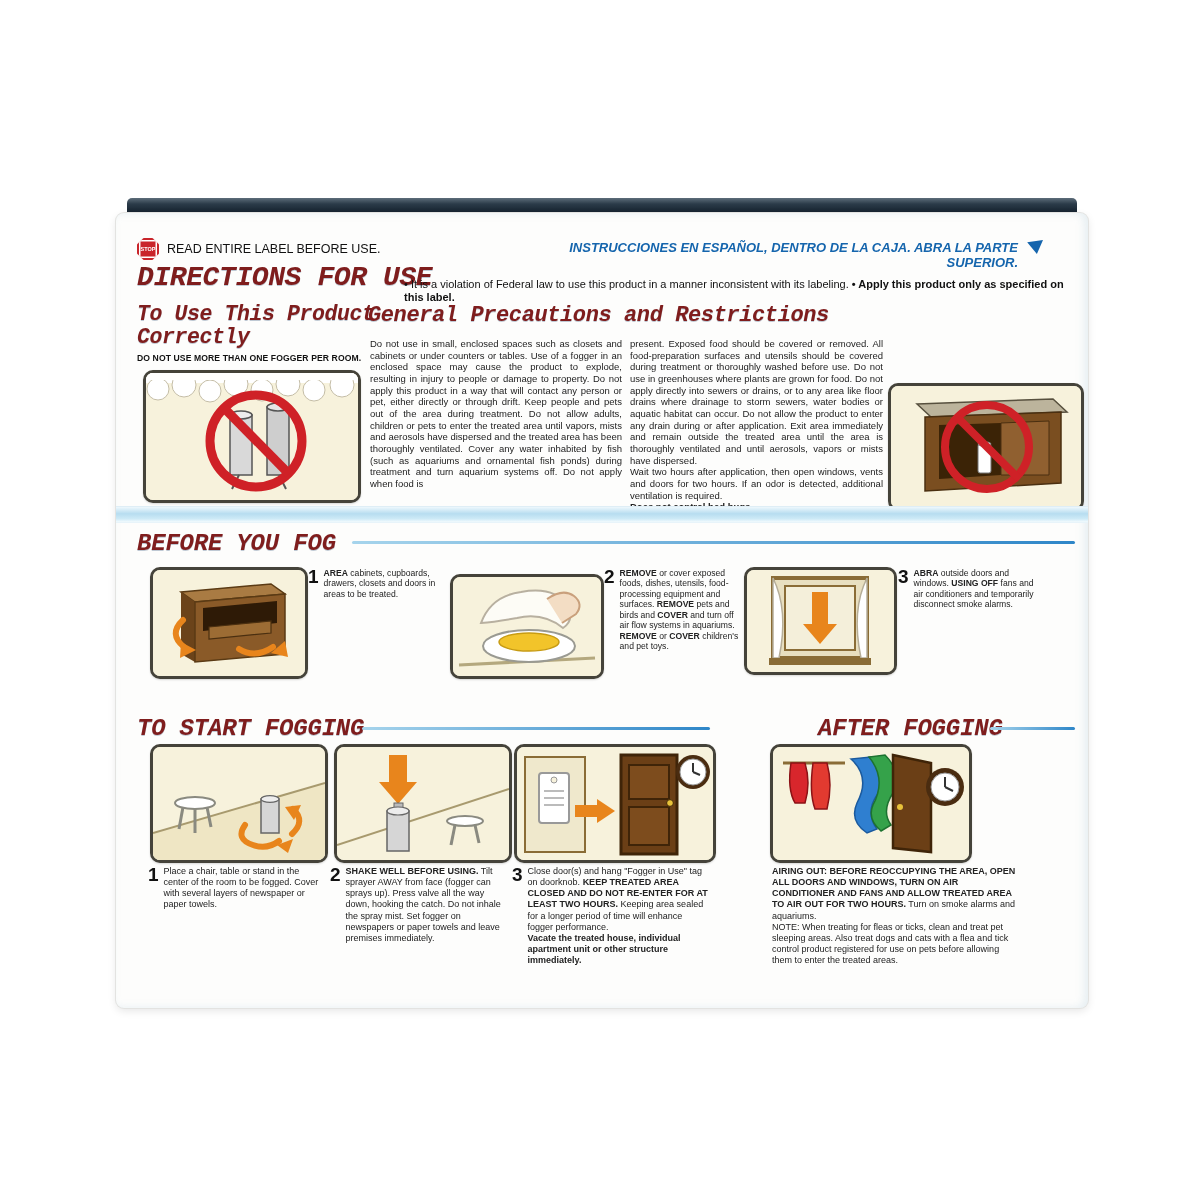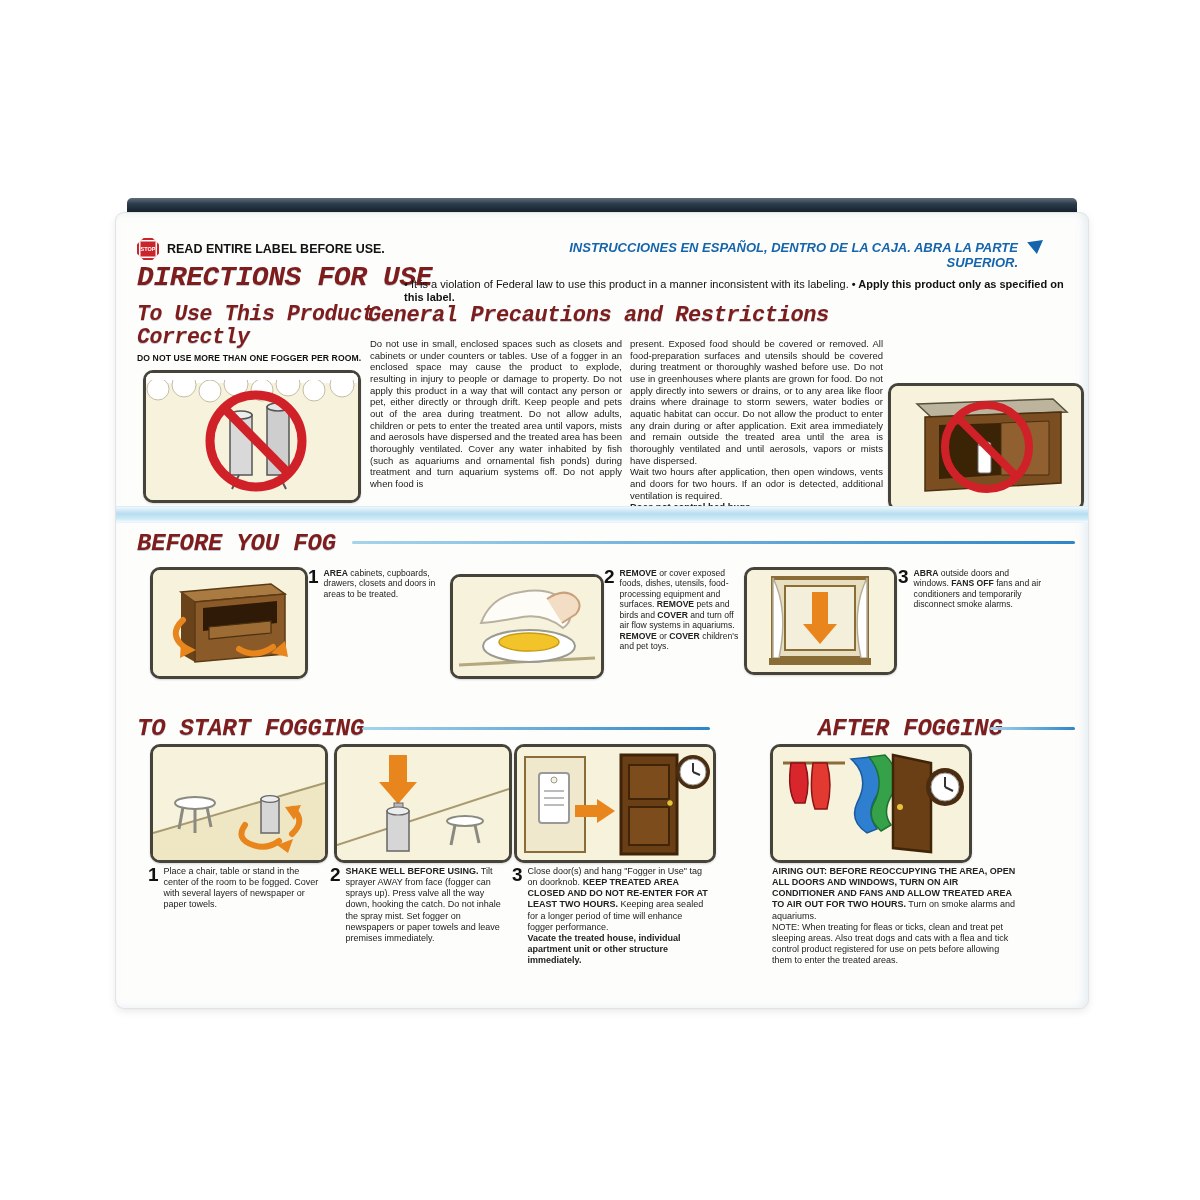--- a/index.html
+++ b/index.html
@@ -28,21 +28,21 @@
   .legal{font-size:11px;color:#111;line-height:1.15;}
   .warn{font-size:8.6px;font-weight:bold;color:#111;letter-spacing:0.1px;}
   .col{font-size:9.5px;line-height:1.23;text-align:justify;color:#222;}
   .b{font-weight:bold;}
   .stop{
     width:22px;height:22px;background:#c9252b;color:#fff;font-size:5.5px;font-weight:bold;
     display:flex;align-items:center;justify-content:center;
     clip-path:polygon(30% 0,70% 0,100% 30%,100% 70%,70% 100%,30% 100%,0 70%,0 30%);
     box-shadow:inset 0 0 0 2px #c9252b, inset 0 0 0 3.5px #ffffff;
   }
-  .read{font-size:12.5px;font-weight:bold;color:#111;}
+  .read{font-size:12.5px;font-weight:normal;color:#111;}
   .spanish{font-size:13px;font-style:italic;font-weight:bold;color:#1565ad;text-align:right;}
   .tri{
     width:0;height:0;border-left:8px solid transparent;border-right:8px solid transparent;
     border-top:13px solid #1565ad;transform:rotate(-8deg);
   }
   .illus{
     background:#f7f2dc;border:3px solid #45433a;border-radius:10px;overflow:hidden;
     box-shadow:0 1px 2px rgba(0,0,0,.15);
   }
   .illus svg{display:block;width:100%;height:100%;}
@@ -169,21 +169,21 @@
     <rect x="38" y="16" width="70" height="64" fill="#f4efda" stroke="#8a6c36" stroke-width="2"></rect>
     <path d="M26,8 q16,32 6,80 l-6,0 z" fill="#ffffff" stroke="#b5ad98" stroke-width="1.5"></path>
     <path d="M120,8 q-16,32 -6,80 l6,0 z" fill="#ffffff" stroke="#b5ad98" stroke-width="1.5"></path>
     <rect x="65" y="22" width="16" height="32" fill="#e8851c"></rect>
     <polygon points="56,54 90,54 73,74" fill="#e8851c"></polygon>
     <rect x="22" y="88" width="102" height="7" fill="#8a6c36"></rect>
   </svg>
 </div>
 <div class="abs step" style="left:898px;top:568px;width:145px;">
   <span class="step-num">3</span>
-  <span class="step-text"><span class="b">ABRA</span><span> outside doors and windows. </span><span class="b">FANS OFF</span><span> fans and air conditioners and temporarily disconnect smoke alarms.</span></span>
+  <span class="step-text"><span class="b">ABRA</span><span> outside doors and windows. </span><span class="b">USING OFF</span><span> fans and air conditioners and temporarily disconnect smoke alarms.</span></span>
 </div>
 
 <div class="abs h-blue h-sec" style="left:137px;top:715px;">TO START FOGGING</div>
 <div class="abs rule" style="left:362px;top:727px;width:348px;"></div>
 <div class="abs h-blue h-sec" style="left:818px;top:715px;">AFTER FOGGING</div>
 <div class="abs rule" style="left:990px;top:727px;width:85px;"></div>
 
 <div class="abs illus" style="left:150px;top:744px;width:172px;height:113px;">
   <svg viewBox="0 0 172 113">
     <rect width="172" height="113" fill="#f7f2dc"></rect>

